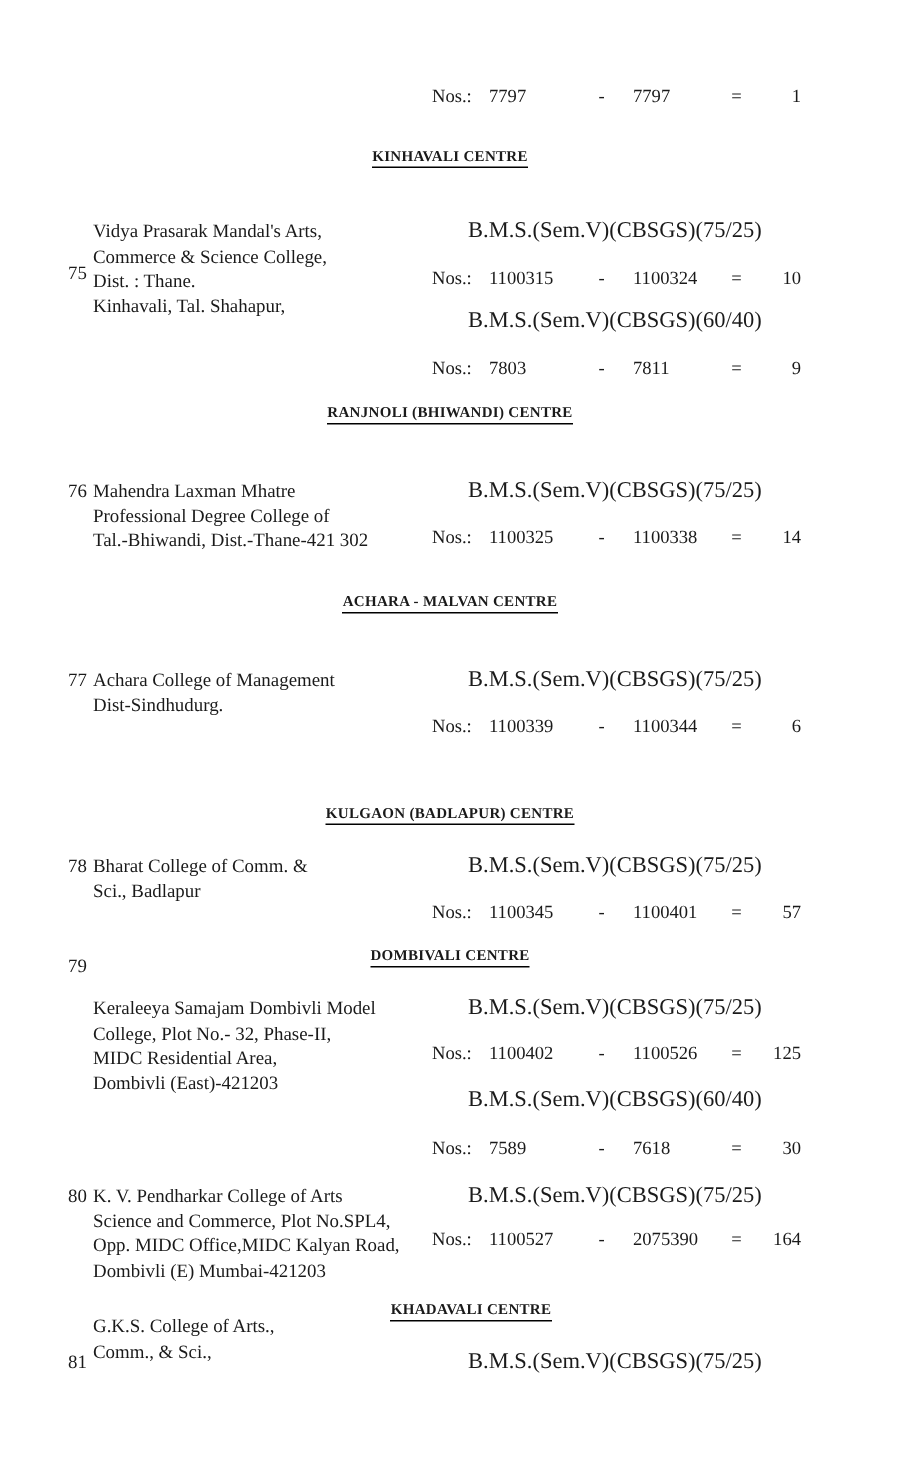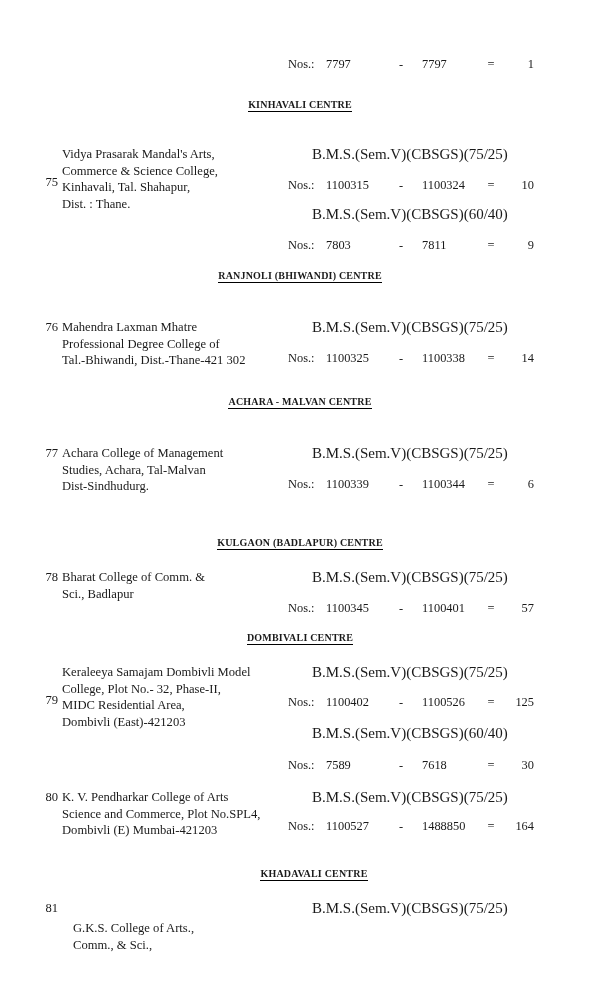--- a/index.html
+++ b/index.html
@@ -98,22 +98,22 @@
   </div>
 
   <div class="centre-heading" style="top:99px;">
     <span>KINHAVALI CENTRE</span>
   </div>
 
   <div class="college-index" style="top:146px;margin-top:28px;"><span>75</span></div>
   <div class="college-name" style="top:146px;">
     <div>Vidya Prasarak Mandal's Arts,</div>
     <div>Commerce &amp; Science College,</div>
+    <div>Dist. : Thane.</div>
     <div>Kinhavali, Tal. Shahapur,</div>
-    <div>Dist. : Thane.</div>
   </div>
 
   <div class="subject" style="top:146px;">B.M.S.(Sem.V)(CBSGS)(75/25)</div>
   <div class="nos-row" style="top:177px;">
     <span class="lbl">Nos.:</span>
     <span class="from">1100315</span>
     <span class="dash">-</span>
     <span class="to">1100324</span>
     <span class="eq">=</span>
     <span class="cnt">10</span>
@@ -150,21 +150,20 @@
     <span class="cnt">14</span>
   </div>
 
   <div class="centre-heading" style="top:396px;">
     <span>ACHARA - MALVAN CENTRE</span>
   </div>
 
   <div class="college-index" style="top:445px;"><span>77</span></div>
   <div class="college-name" style="top:445px;">
     <div>Achara College of Management</div>
-    <div>Studies, Achara, Tal-Malvan</div>
     <div>Dist-Sindhudurg.</div>
   </div>
 
   <div class="subject" style="top:445px;">B.M.S.(Sem.V)(CBSGS)(75/25)</div>
   <div class="nos-row" style="top:476px;">
     <span class="lbl">Nos.:</span>
     <span class="from">1100339</span>
     <span class="dash">-</span>
     <span class="to">1100344</span>
     <span class="eq">=</span>
@@ -188,21 +187,21 @@
     <span class="dash">-</span>
     <span class="to">1100401</span>
     <span class="eq">=</span>
     <span class="cnt">57</span>
   </div>
 
   <div class="centre-heading" style="top:632px;">
     <span>DOMBIVALI CENTRE</span>
   </div>
 
-  <div class="college-index" style="top:692px;"><span>79</span></div>
+  <div class="college-index" style="top:636px;"><span>79</span></div>
   <div class="college-name" style="top:664px;">
     <div>Keraleeya Samajam Dombivli Model</div>
     <div>College, Plot No.- 32, Phase-II,</div>
     <div>MIDC Residential Area,</div>
     <div>Dombivli (East)-421203</div>
   </div>
 
   <div class="subject" style="top:664px;">B.M.S.(Sem.V)(CBSGS)(75/25)</div>
   <div class="nos-row" style="top:694px;">
     <span class="lbl">Nos.:</span>
@@ -220,38 +219,39 @@
     <span class="dash">-</span>
     <span class="to">7618</span>
     <span class="eq">=</span>
     <span class="cnt">30</span>
   </div>
 
   <div class="college-index" style="top:789px;"><span>80</span></div>
   <div class="college-name" style="top:789px; width:270px;">
     <div>K. V. Pendharkar College of Arts</div>
     <div>Science and Commerce, Plot No.SPL4,</div>
+    <div>Opp. MIDC Office,MIDC Kalyan Road,</div>
     <div>Dombivli (E) Mumbai-421203</div>
   </div>
 
   <div class="subject" style="top:789px;">B.M.S.(Sem.V)(CBSGS)(75/25)</div>
   <div class="nos-row" style="top:818px;">
     <span class="lbl">Nos.:</span>
     <span class="from">1100527</span>
     <span class="dash">-</span>
-    <span class="to">1488850</span>
+    <span class="to">2075390</span>
     <span class="eq">=</span>
     <span class="cnt">164</span>
   </div>
 
   <div class="centre-heading" style="top:868px;padding-left:14px;">
     <span>KHADAVALI CENTRE</span>
   </div>
 
   <div class="college-index" style="top:900px;"><span>81</span></div>
-  <div class="college-name" style="top:920px;margin-left:11px;">
+  <div class="college-name" style="top:876px;">
     <div>G.K.S. College of Arts.,</div>
     <div>Comm., &amp; Sci.,</div>
   </div>
 
   <div class="subject" style="top:900px;">B.M.S.(Sem.V)(CBSGS)(75/25)</div>
 
 </div>
 
 </body></html>

